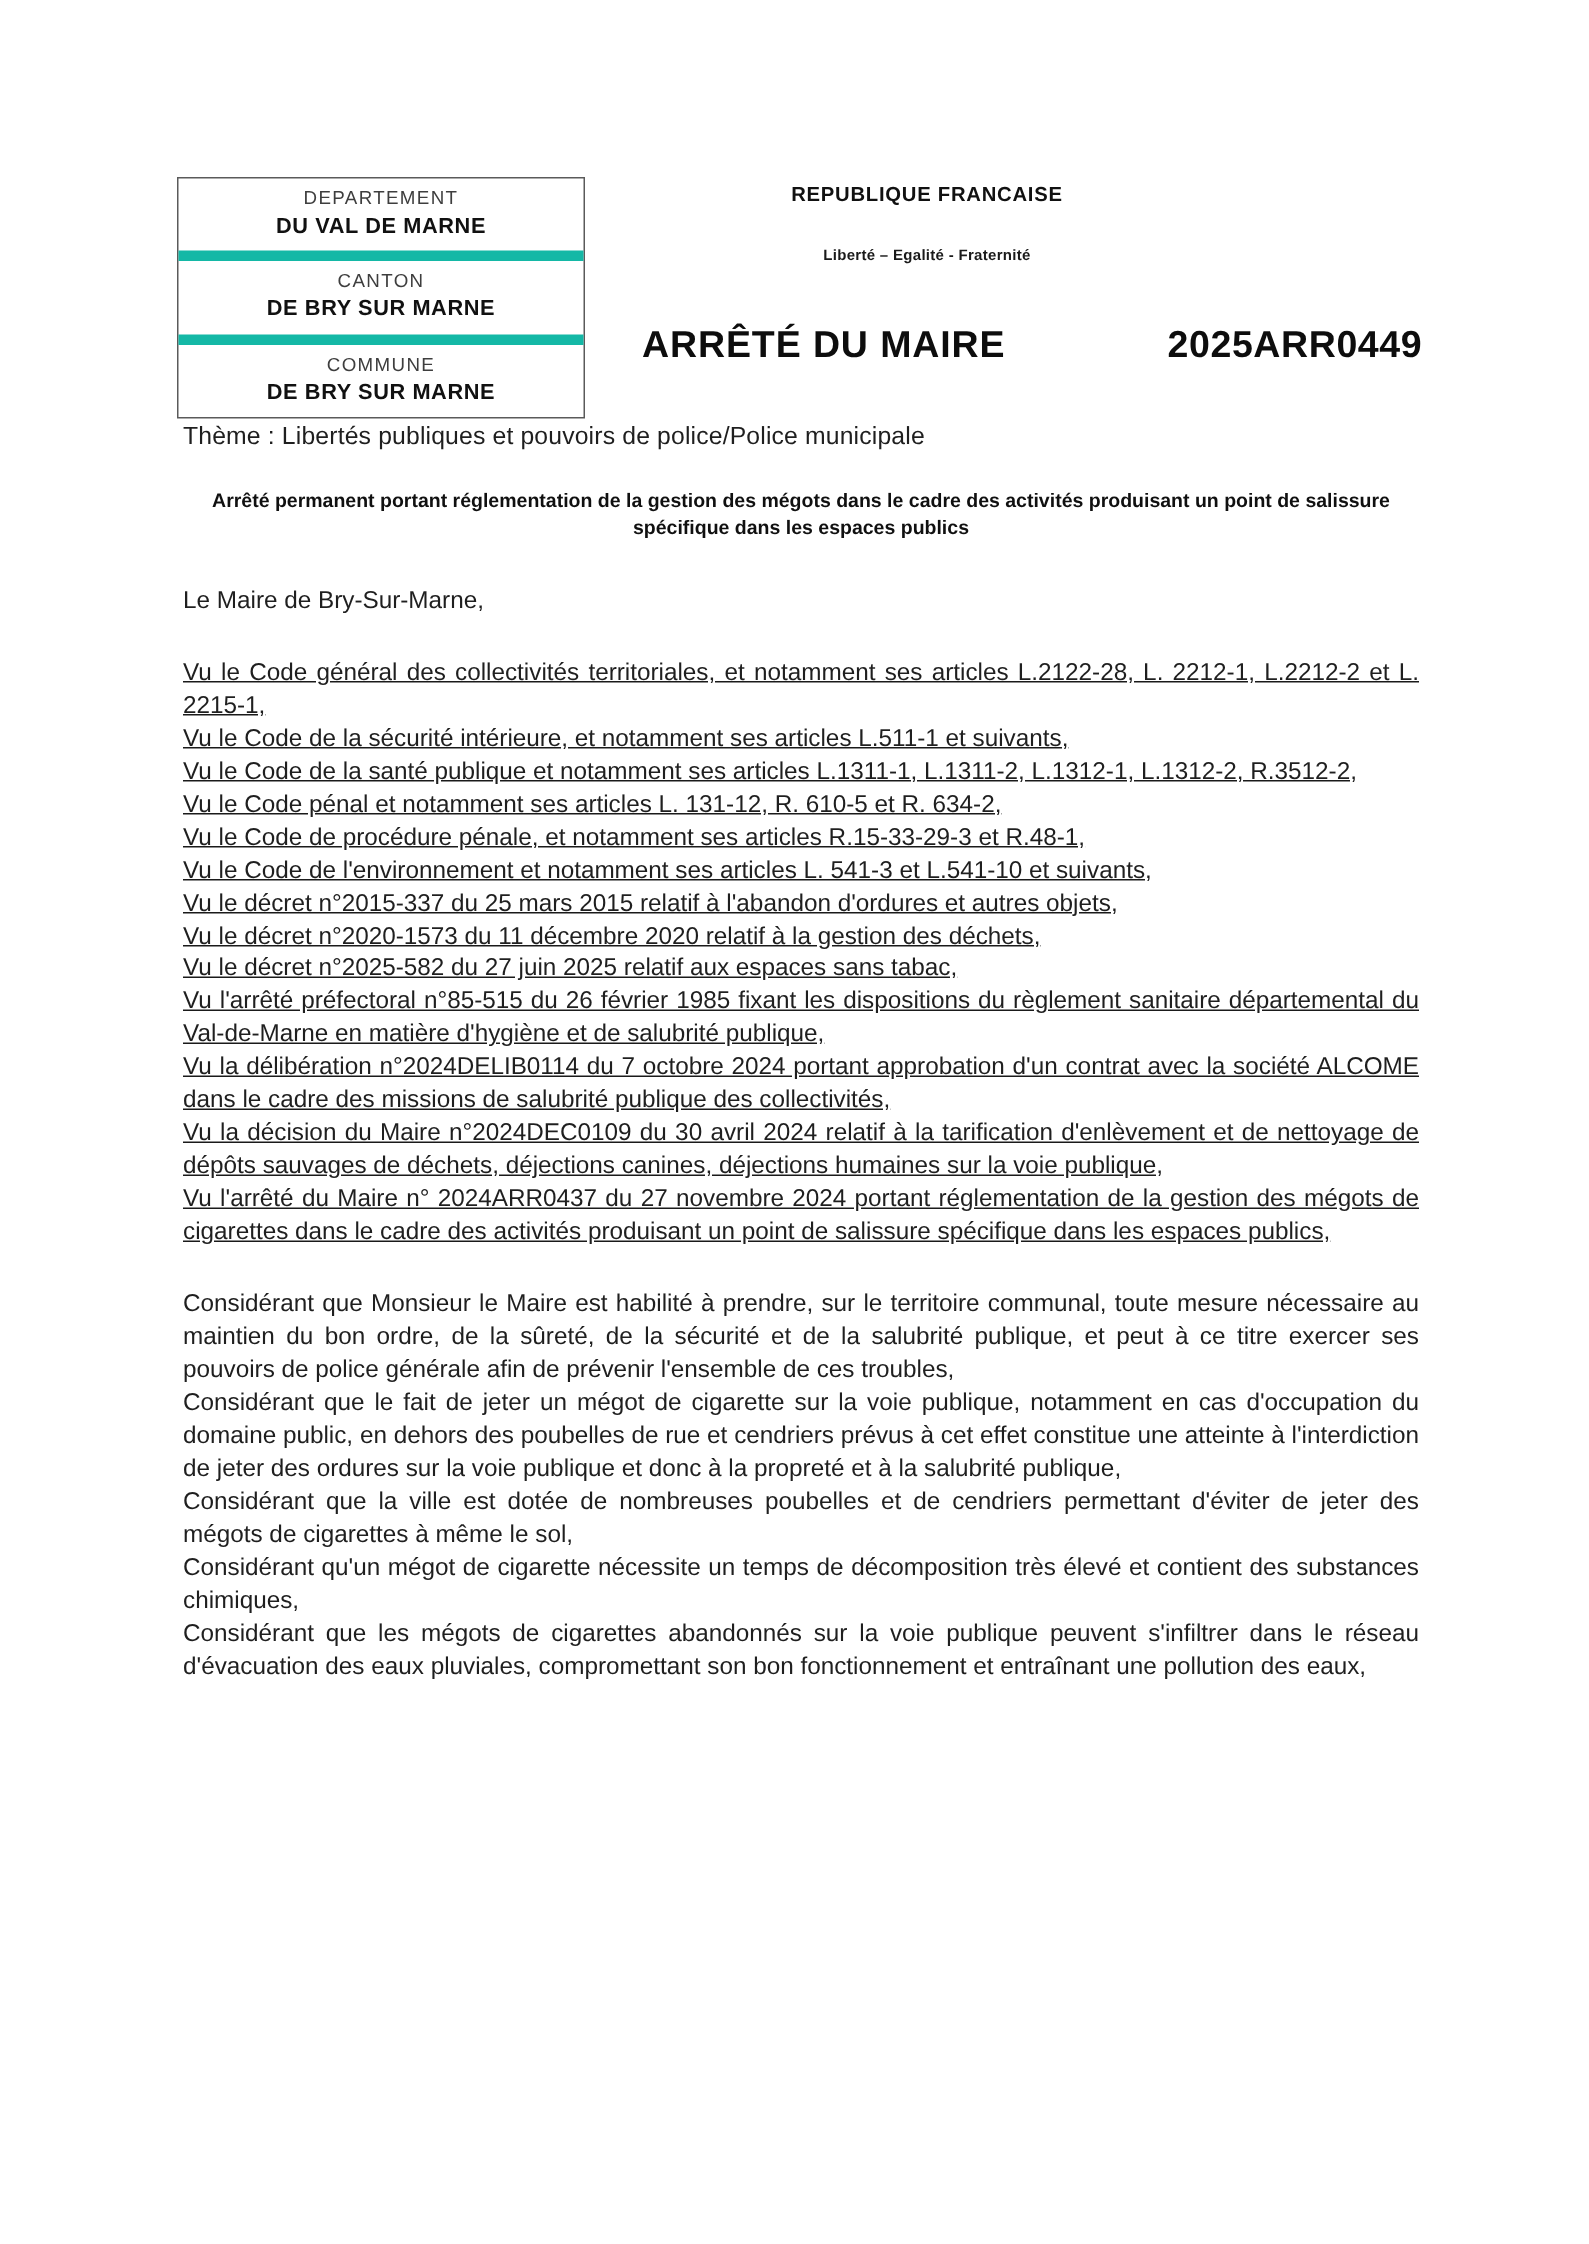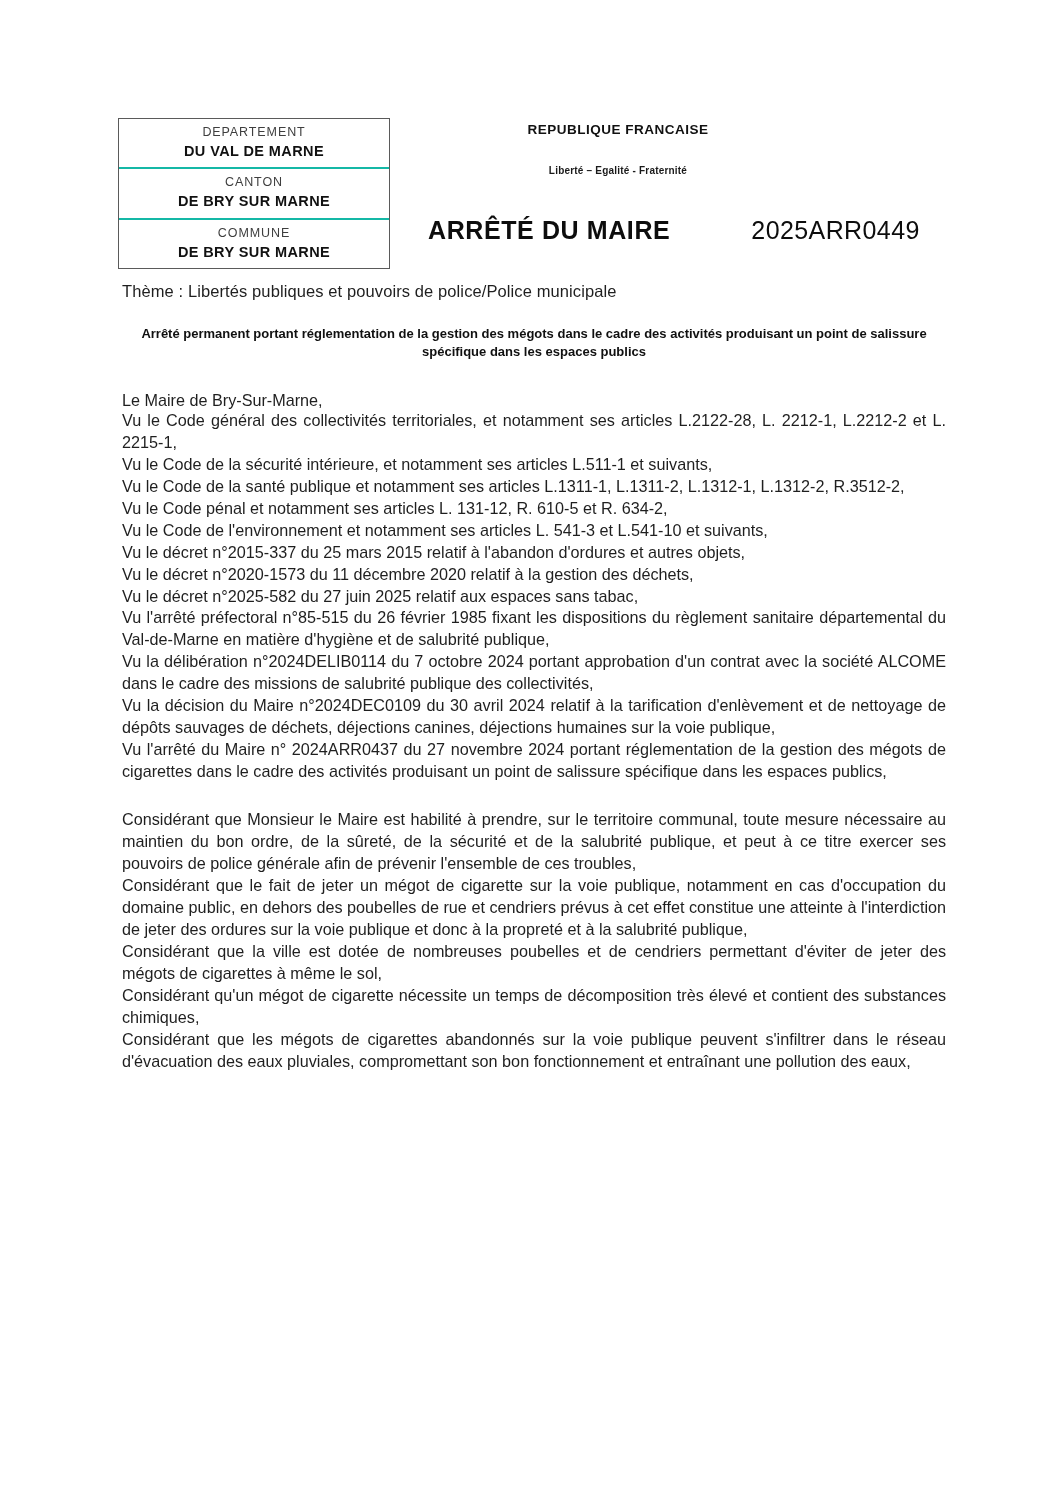--- a/index.html
+++ b/index.html
@@ -34,21 +34,21 @@
     left: 0;
     top: 0;
     width: 272px;
     border: 1px solid #5a5a5a;
     box-sizing: border-box;
     background: #fff;
   }
   .ident-row {
     padding: 6px 4px 7px 4px;
     text-align: center;
-    border-bottom: 2px solid #14b8a6;
+    border-bottom: 7px solid #14b8a6;
   }
   .ident-row:last-child {
     border-bottom: none;
   }
   .ident-small {
     font-size: 12.5px;
     letter-spacing: 0.9px;
     color: #3e3e3e;
     line-height: 1.25;
   }
@@ -94,24 +94,24 @@
   .arrete-title {
     font-size: 25px;
     font-weight: bold;
     letter-spacing: 0.6px;
     color: #0d0d0d;
     white-space: nowrap;
     text-align: center;
   }
   .arrete-num {
     font-size: 25px;
-    font-weight: normal;
+    font-weight: bold;
     letter-spacing: 0.4px;
     color: #0d0d0d;
-    margin-left: 81px;
+    margin-left: 108px;
     white-space: nowrap;
   }
 
   
   .content {
     position: absolute;
     left: 122px;
     top: 282px;
     width: 824px;
   }
@@ -128,20 +128,22 @@
     line-height: 1.38;
     color: #101010;
     padding: 0 14px;
   }
   .intro {
     margin-top: 30px;
     font-size: 16.2px;
     color: #1f1f1f;
   }
   .clauses {
+    margin-top: 28px;
+    text-decoration: underline;
   }
   .clause {
     font-size: 16.2px;
     line-height: 1.355;
     color: #1f1f1f;
     text-align: justify;
     text-justify: inter-word;
     margin: 0;
   }
   .considerants {
@@ -191,20 +193,21 @@
 
     <div class="doc-title">Arrêté permanent portant réglementation de la gestion des mégots dans le cadre des activités produisant un point de salissure spécifique dans les espaces publics</div>
 
     <div class="intro">Le Maire de Bry-Sur-Marne,</div>
 
     <div class="clauses">
       <p class="clause">Vu le Code général des collectivités territoriales, et notamment ses articles L.2122-28, L. 2212-1, L.2212-2 et L. 2215-1,</p>
       <p class="clause">Vu le Code de la sécurité intérieure, et notamment ses articles L.511-1 et suivants,</p>
       <p class="clause">Vu le Code de la santé publique et notamment ses articles L.1311-1, L.1311-2, L.1312-1, L.1312-2, R.3512-2,</p>
       <p class="clause">Vu le Code pénal et notamment ses articles L. 131-12, R. 610-5 et R. 634-2,</p>
+      <p class="clause">Vu le Code de procédure pénale, et notamment ses articles R.15-33-29-3 et R.48-1,</p>
       <p class="clause">Vu le Code de l'environnement et notamment ses articles L. 541-3 et L.541-10 et suivants,</p>
       <p class="clause">Vu le décret n°2015-337 du 25 mars 2015 relatif à l'abandon d'ordures et autres objets,</p>
       <p class="clause">Vu le décret n°2020-1573 du 11 décembre 2020 relatif à la gestion des déchets,</p>
       <p class="clause">Vu le décret n°2025-582 du 27 juin 2025 relatif aux espaces sans tabac,</p>
       <p class="clause">Vu l'arrêté préfectoral n°85-515 du 26 février 1985 fixant les dispositions du règlement sanitaire départemental du Val-de-Marne en matière d'hygiène et de salubrité publique,</p>
       <p class="clause">Vu la délibération n°2024DELIB0114 du 7 octobre 2024 portant approbation d'un contrat avec la société ALCOME dans le cadre des missions de salubrité publique des collectivités,</p>
       <p class="clause">Vu la décision du Maire n°2024DEC0109 du 30 avril 2024 relatif à la tarification d'enlèvement et de nettoyage de dépôts sauvages de déchets, déjections canines, déjections humaines sur la voie publique,</p>
       <p class="clause">Vu l'arrêté du Maire n° 2024ARR0437 du 27 novembre 2024 portant réglementation de la gestion des mégots de cigarettes dans le cadre des activités produisant un point de salissure spécifique dans les espaces publics,</p>
     </div>
 

